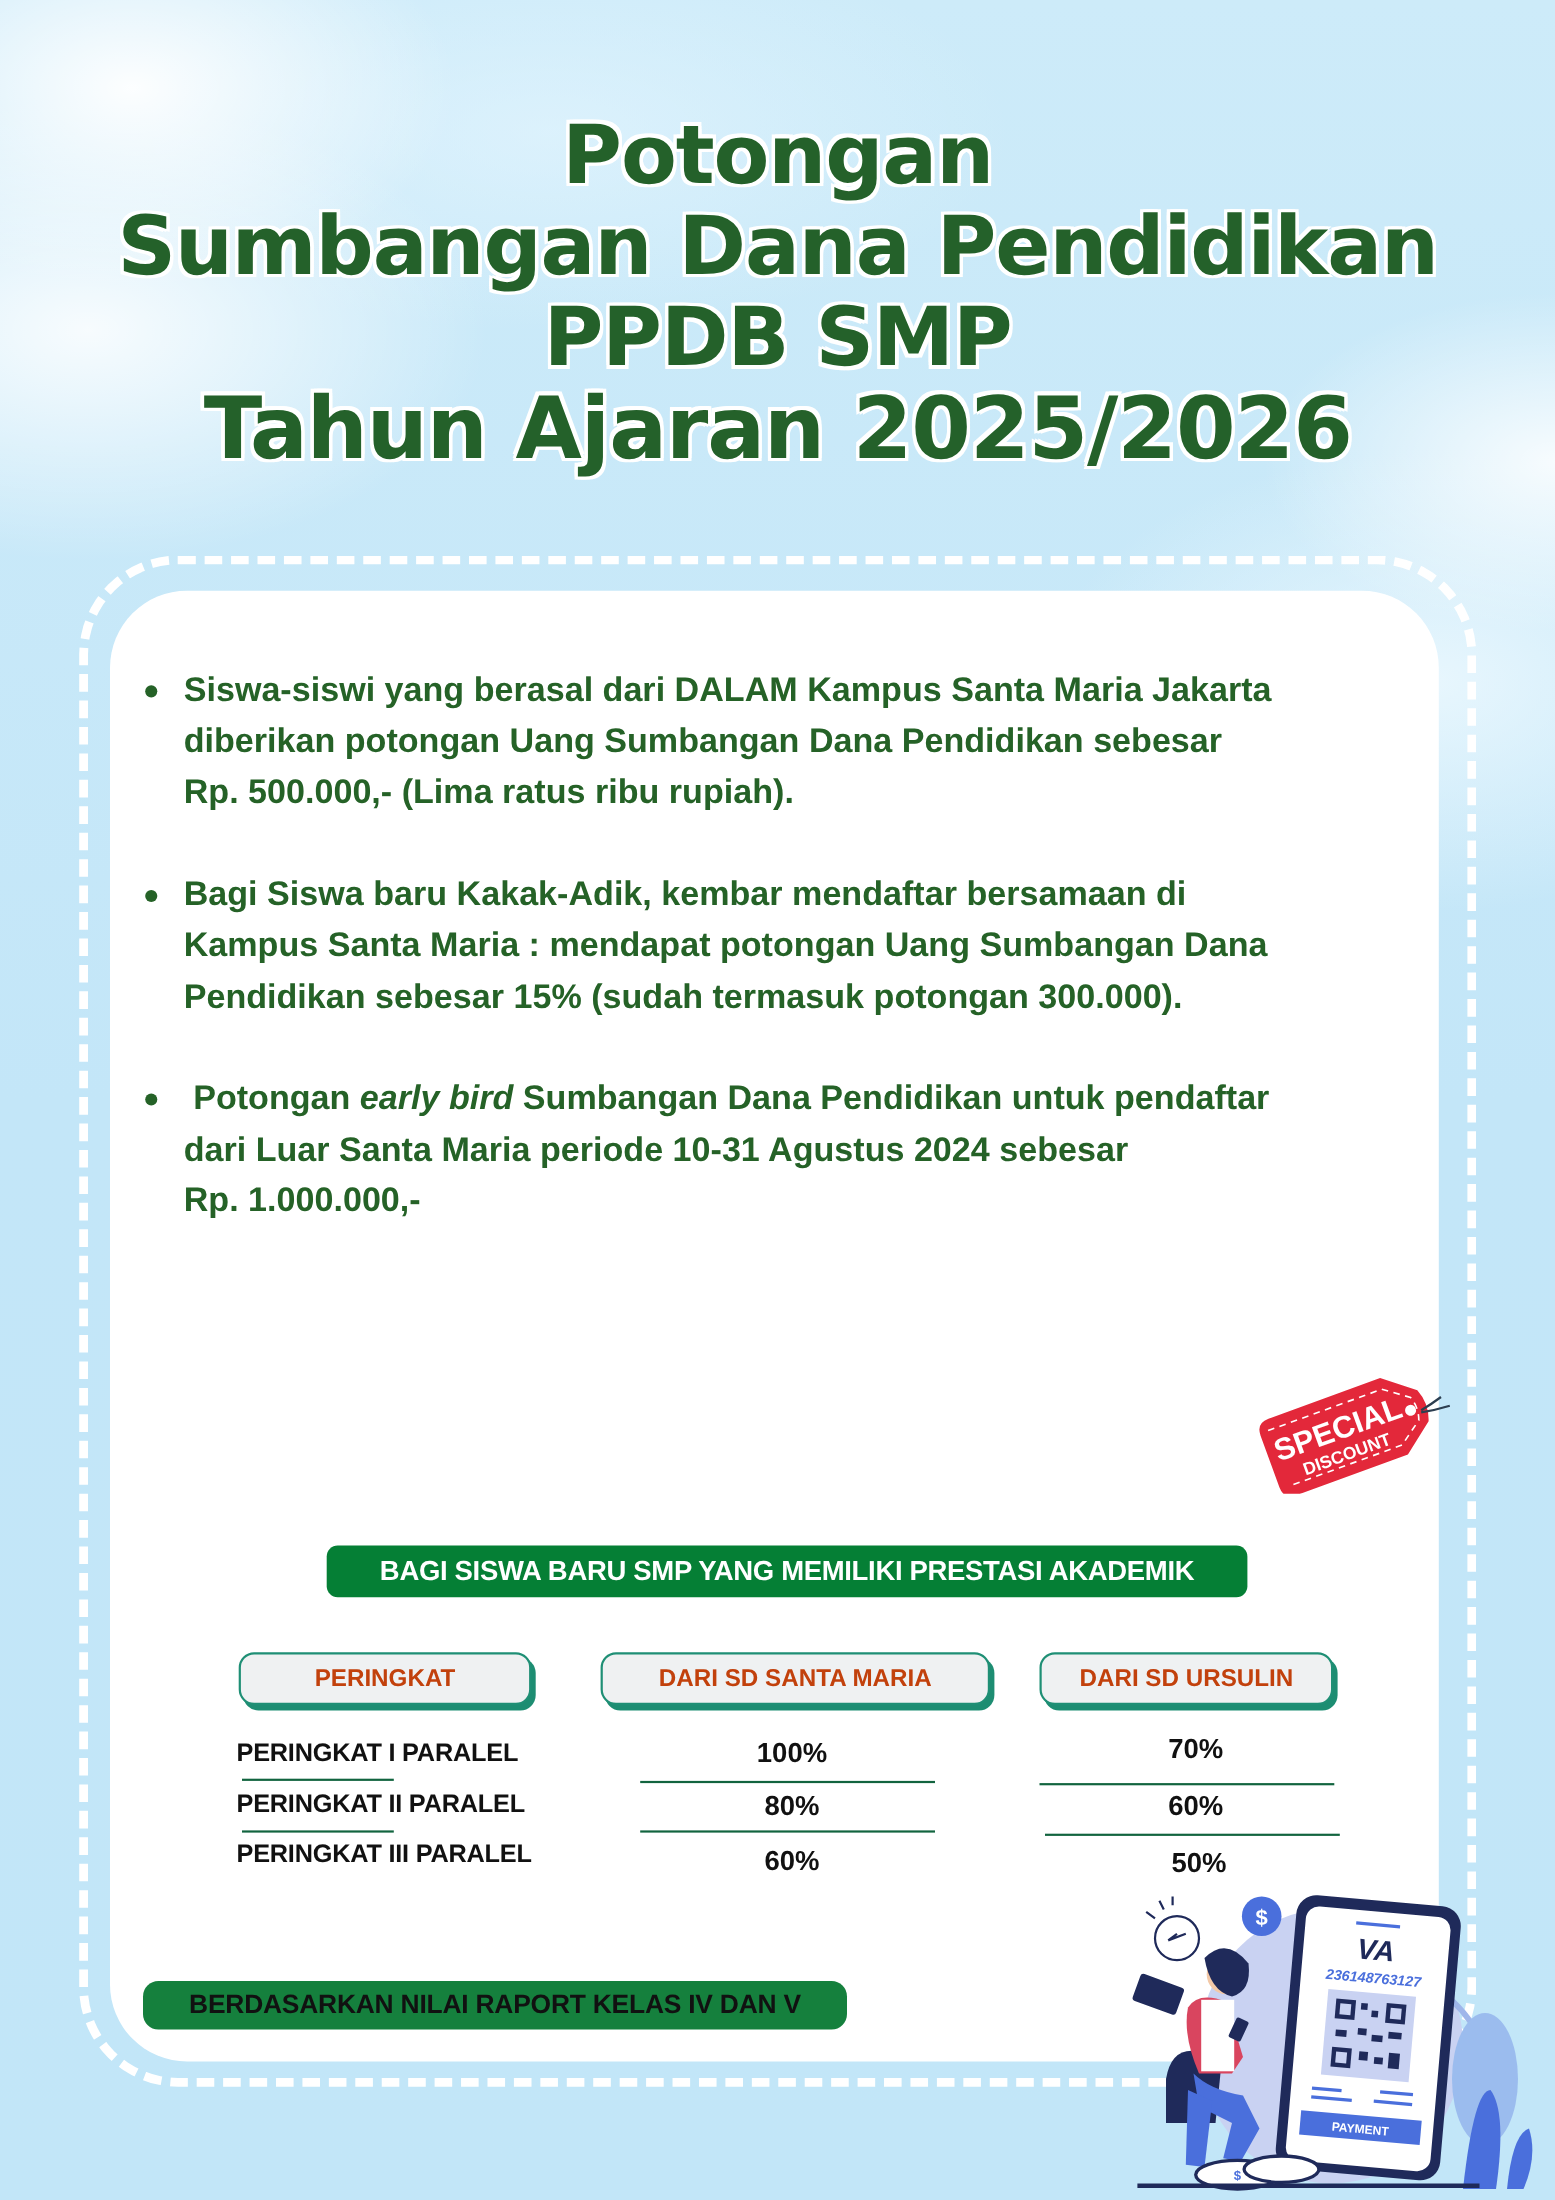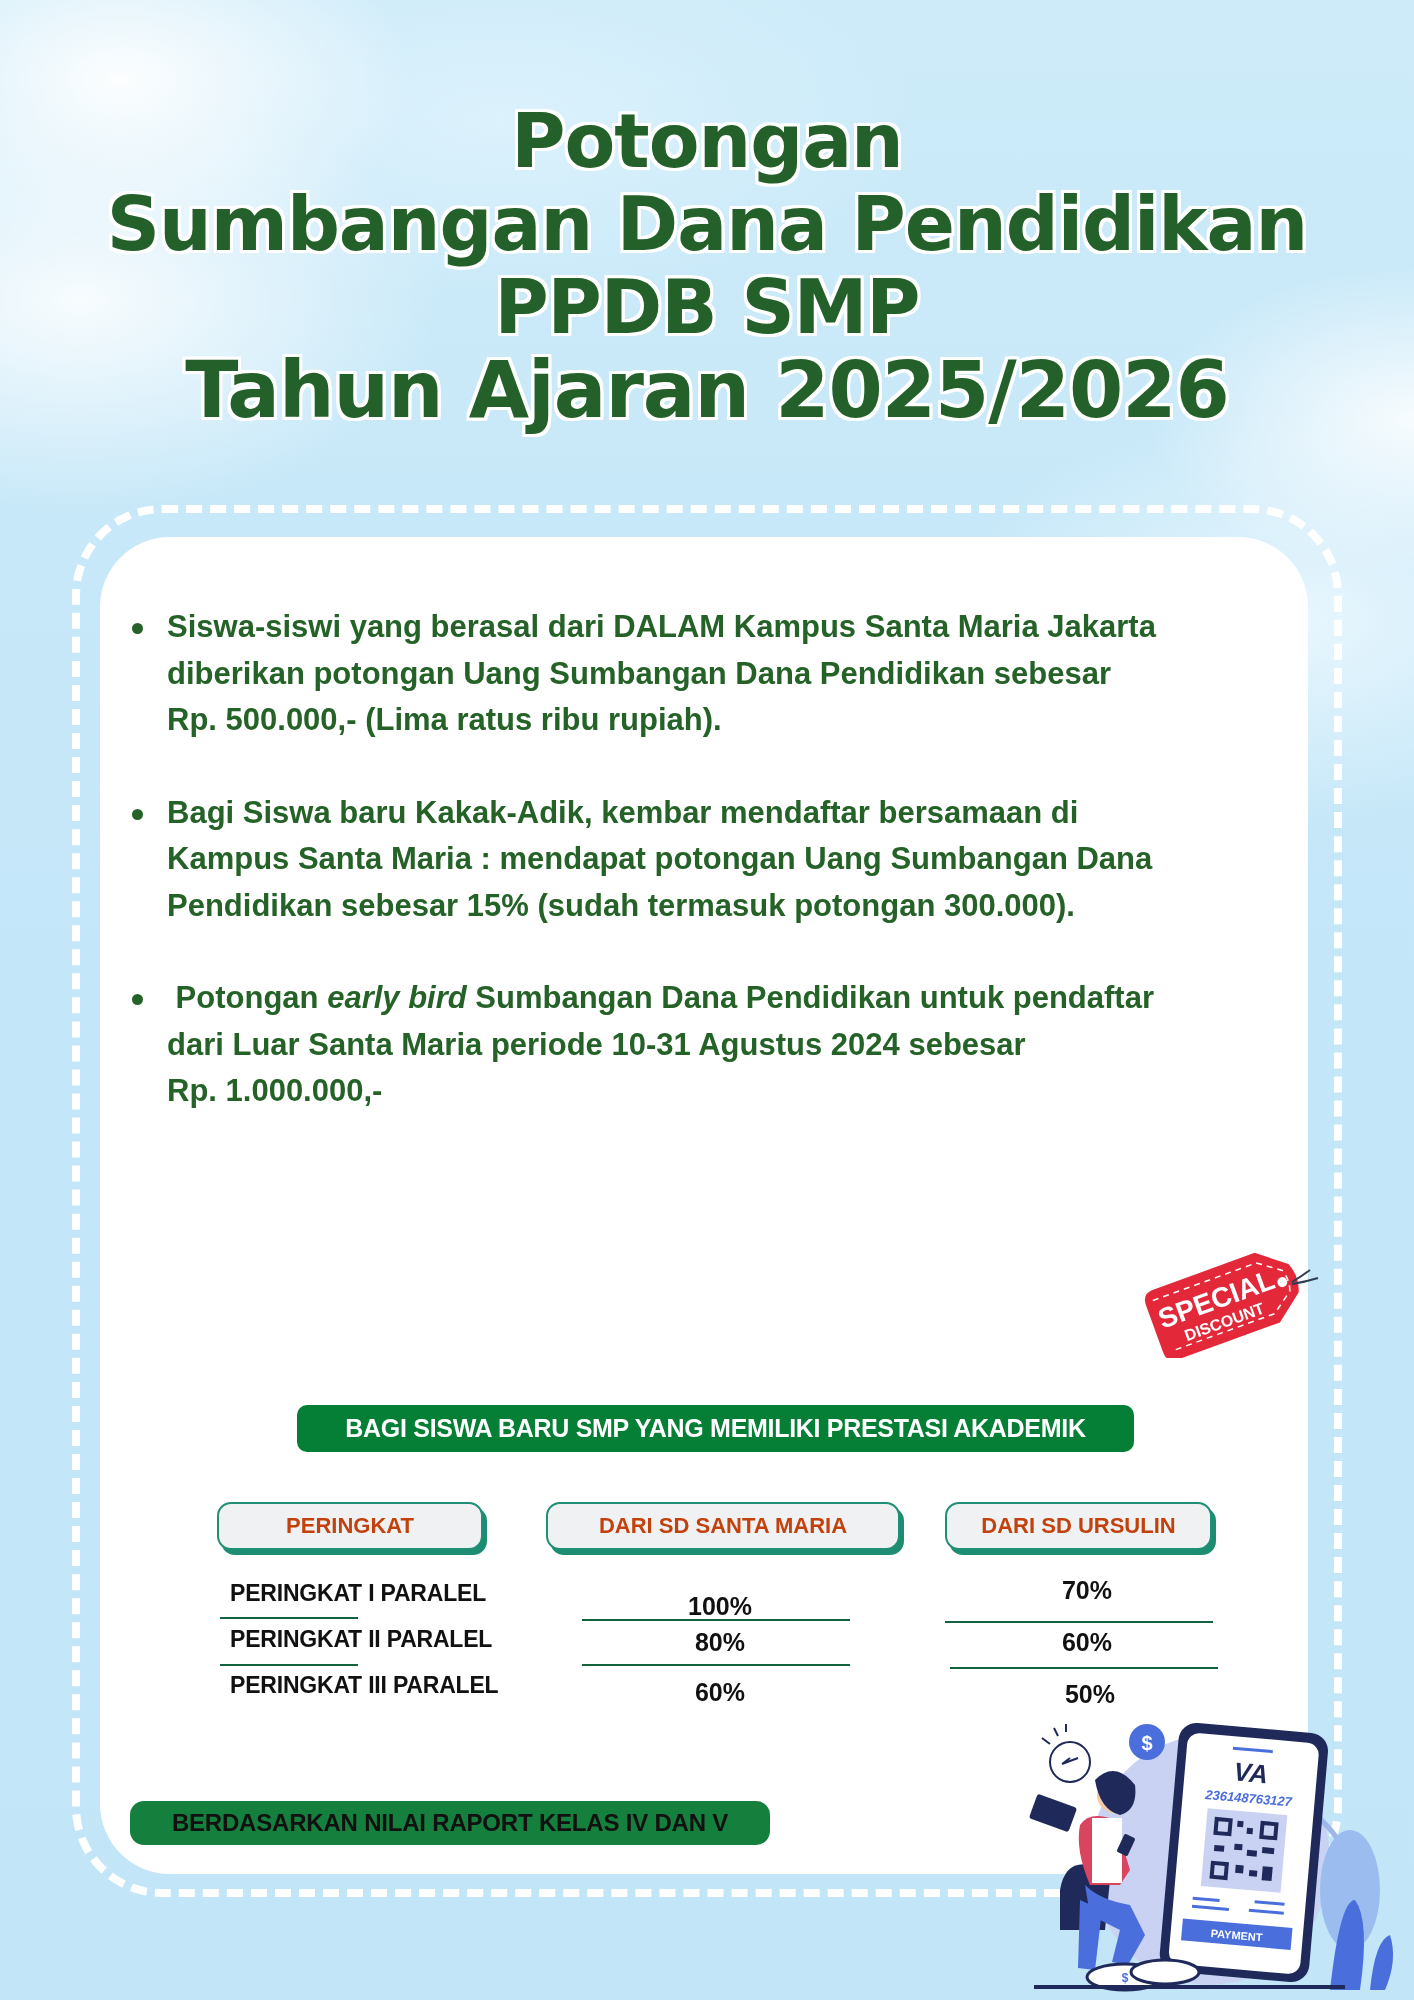--- a/index.html
+++ b/index.html
@@ -77,21 +77,21 @@
     position: absolute; height: 48px;
     background: #eff1f2;
     border: 2px solid #1f8f75;
     border-radius: 14px;
     box-shadow: 4px 5px 0 #1d8d72;
     color: #c2410c; font-weight: bold; font-size: 22px;
     display: flex; align-items: center; justify-content: center;
   }
   .rank-label {
     position: absolute; left: 215px; color: #111; font-weight: bold; font-size: 23px;
-    white-space: nowrap; letter-spacing: -0.2px; margin-left: 15px;
+    white-space: nowrap; letter-spacing: -0.2px;
   }
   .pct {
     position: absolute; color: #111; font-weight: bold; font-size: 25px;
     width: 200px; text-align: center;
   }
   .rule { position: absolute; height: 2px; background: #12643f; }
 
   .note {
     position: absolute; left: 130px; top: 1755px; width: 640px; height: 44px;
     background: #15803d; border-radius: 14px;
@@ -152,21 +152,21 @@
 <div class="section-banner">BAGI SISWA BARU SMP YANG MEMILIKI PRESTASI AKADEMIK</div>
 
 <div class="col-head" style="left:217px; top:1502px; width:266px;">PERINGKAT</div>
 <div class="col-head" style="left:546px; top:1502px; width:354px;">DARI SD SANTA MARIA</div>
 <div class="col-head" style="left:945px; top:1502px; width:267px;">DARI SD URSULIN</div>
 
 <div class="rank-label" style="top:1580px;">PERINGKAT I PARALEL</div>
 <div class="rank-label" style="top:1626px;">PERINGKAT II PARALEL</div>
 <div class="rank-label" style="top:1672px;">PERINGKAT III PARALEL</div>
 
-<div class="pct" style="left:620px; top:1580px;margin-top:12px;">100%</div>
+<div class="pct" style="left:620px; top:1580px;">100%</div>
 <div class="pct" style="left:620px; top:1628px;">80%</div>
 <div class="pct" style="left:620px; top:1678px;">60%</div>
 
 <div class="pct" style="left:987px; top:1576px;">70%</div>
 <div class="pct" style="left:987px; top:1628px;">60%</div>
 <div class="pct" style="left:990px; top:1680px;">50%</div>
 
 <div class="rule" style="left:220px; top:1617px; width:138px;"></div>
 <div class="rule" style="left:220px; top:1664px; width:138px;"></div>
 <div class="rule" style="left:582px; top:1619px; width:268px;"></div>

